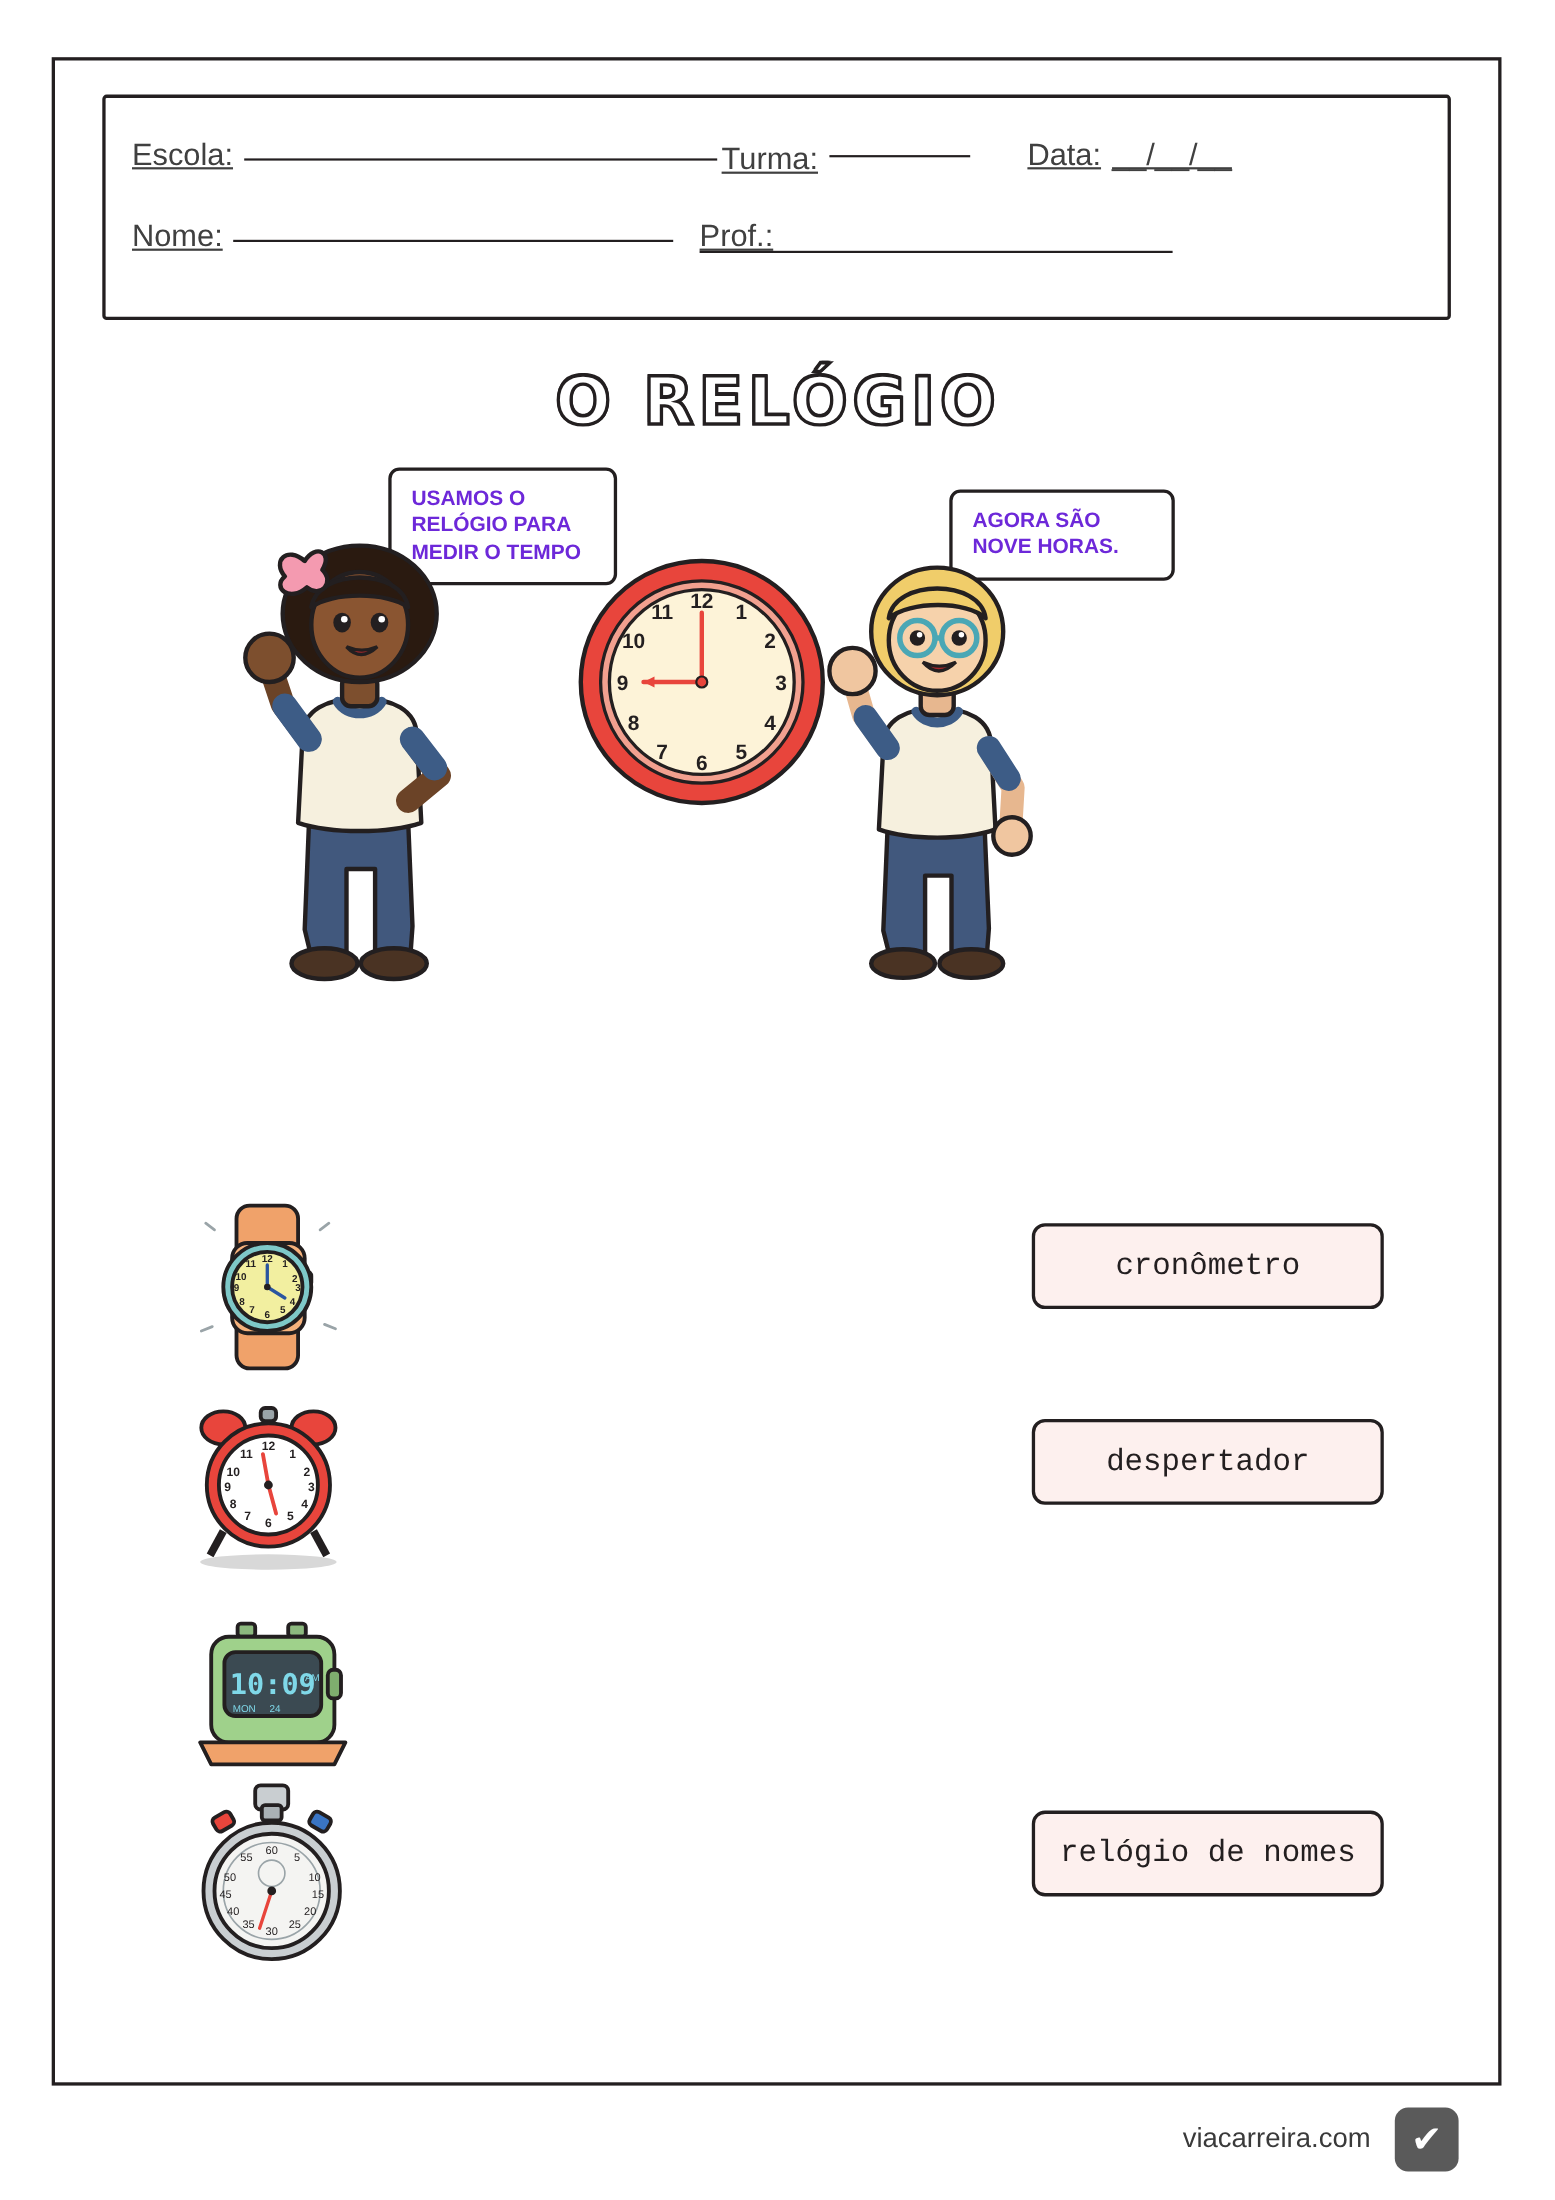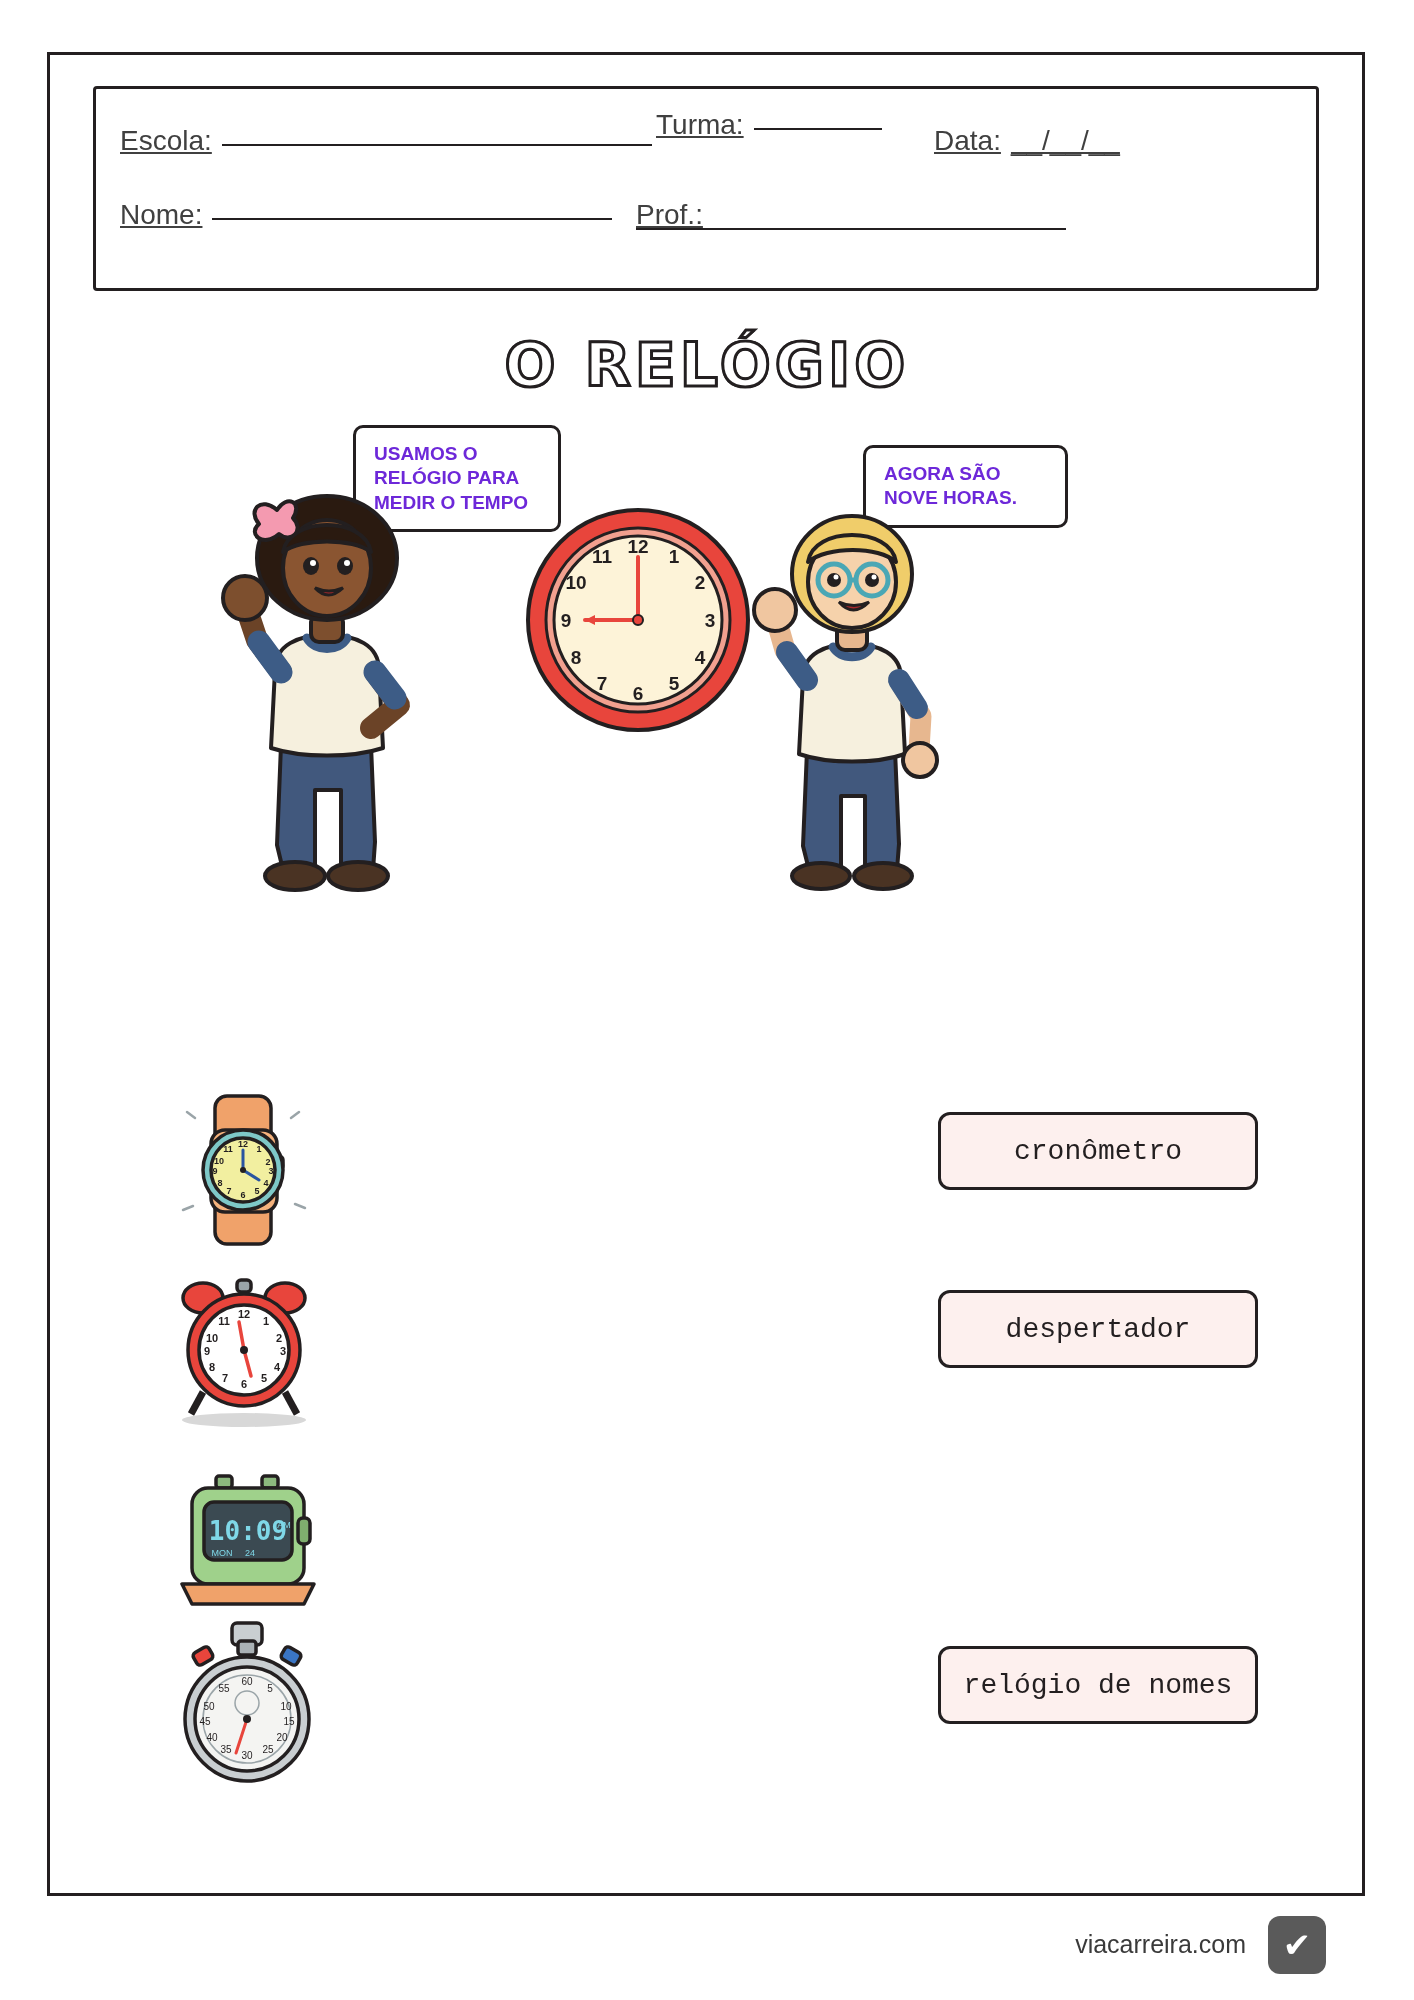--- a/index.html
+++ b/index.html
@@ -238,21 +238,21 @@
 
 <div class="page">
 
   <div class="page-border"></div>
 
   <div class="header-box">
     <div class="hdr-row" style="left:24px; top:36px;">
       <span class="lbl">Escola:</span>
       <span class="line" style="width:430px;"></span>
     </div>
-    <div class="hdr-row" style="left:560px; top:20px;">
+    <div class="hdr-row" style="left:560px; top:40px;align-items:center;">
       <span class="lbl">Turma:</span>
       <span class="line" style="width:128px;"></span>
     </div>
     <div class="hdr-row" style="left:838px; top:36px;">
       <span class="lbl">Data:</span>
       <span class="lbl hdr-slash" style="margin-left:10px;">__/__/__</span>
     </div>
     <div class="hdr-row" style="left:24px; top:110px;">
       <span class="lbl">Nome:</span>
       <span class="line" style="width:400px;"></span>

